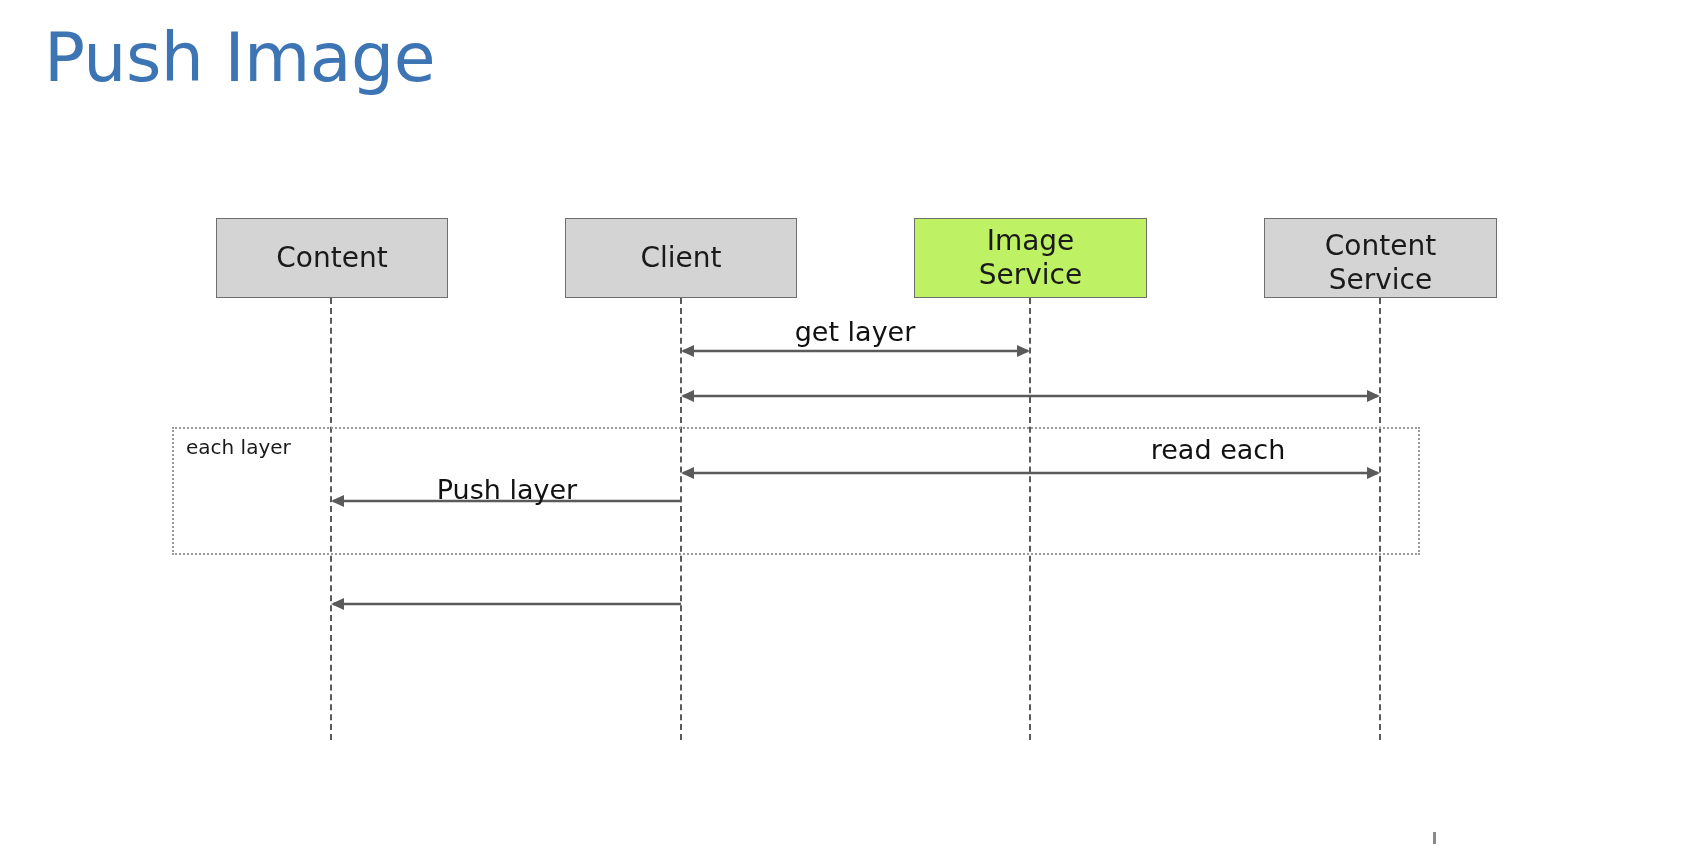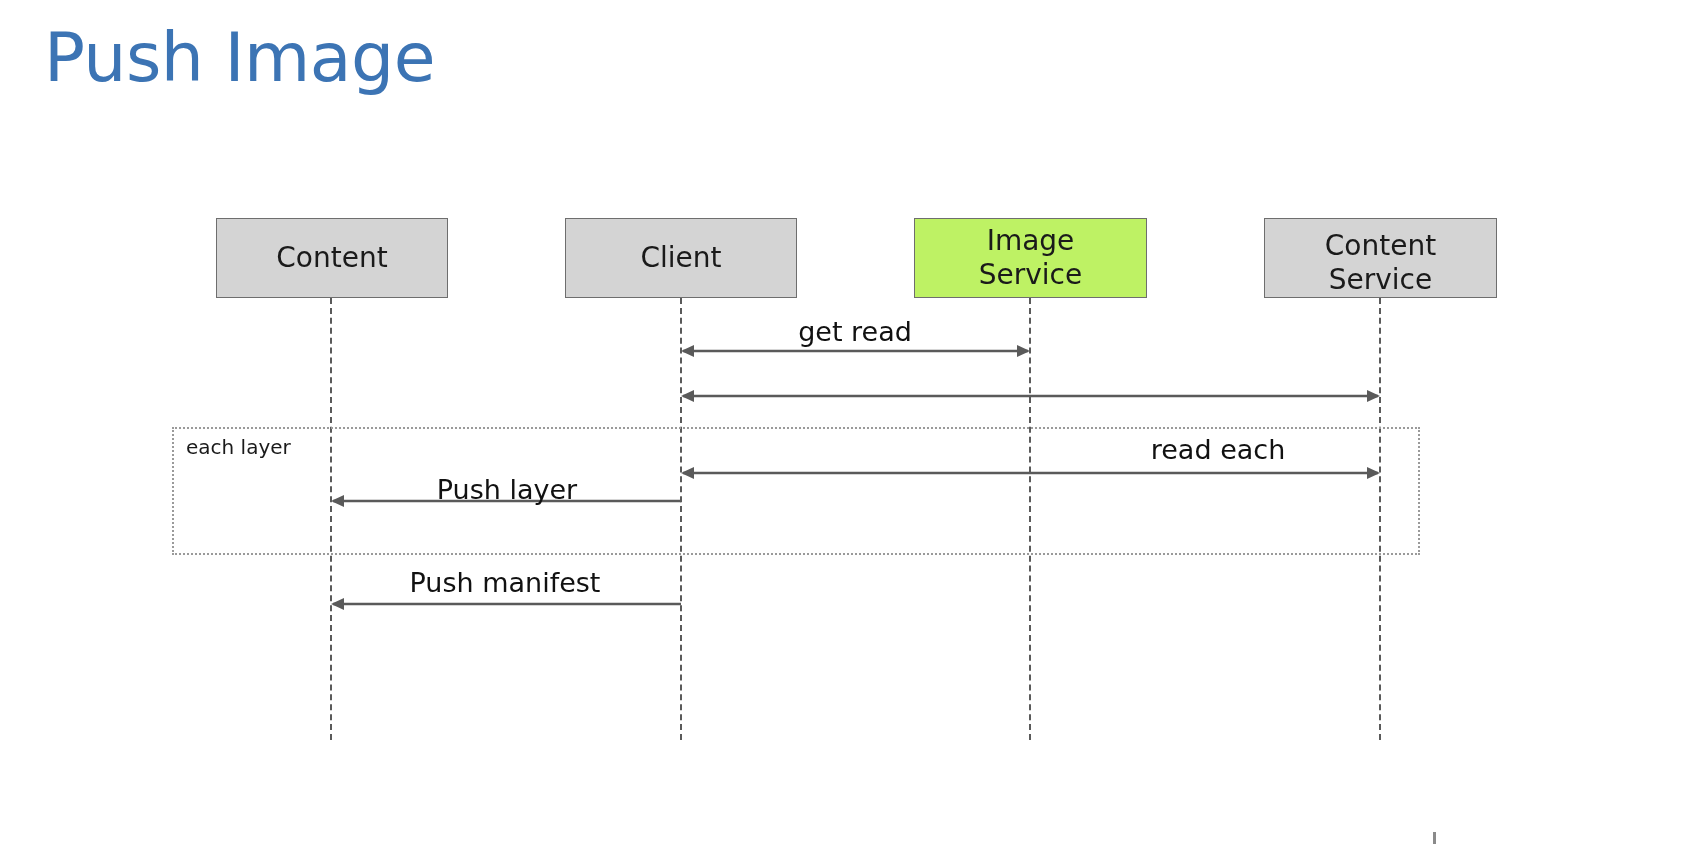--- a/index.html
+++ b/index.html
@@ -142,21 +142,21 @@
         <span class="plabel">Content
 Service</span>
       </div>
       <div class="msg" style="left: 667px; top: 337px;">
         <svg width="377" height="28" viewBox="0 0 377 28">
           <line x1="16" y1="14" x2="361" y2="14" stroke="#5a5a5a" stroke-width="2.6"></line>
           <polygon points="14,14 27,8 27,20" fill="#5a5a5a"></polygon>
           <polygon points="363,14 350,8 350,20" fill="#5a5a5a"></polygon>
         </svg>
       </div>
-      <div class="msg-label" style="left: 855px; top: 316px; transform: translateX(-50%);">get read</div>
+      <div class="msg-label" style="left: 855px; top: 316px; transform: translateX(-50%);">get layer</div>
       <div class="msg" style="left: 667px; top: 382px;">
         <svg width="727" height="28" viewBox="0 0 727 28">
           <line x1="16" y1="14" x2="711" y2="14" stroke="#5a5a5a" stroke-width="2.6"></line>
           <polygon points="14,14 27,8 27,20" fill="#5a5a5a"></polygon>
           <polygon points="713,14 700,8 700,20" fill="#5a5a5a"></polygon>
         </svg>
       </div>
       <div class="msg" style="left: 667px; top: 459px;">
         <svg width="727" height="28" viewBox="0 0 727 28">
           <line x1="16" y1="14" x2="711" y2="14" stroke="#5a5a5a" stroke-width="2.6"></line>
@@ -171,17 +171,16 @@
           <polygon points="14,14 27,8 27,20" fill="#5a5a5a"></polygon>
         </svg>
       </div>
       <div class="msg-label" style="left: 507px; top: 474px; transform: translateX(-50%);">Push layer</div>
       <div class="msg" style="left: 317px; top: 590px;">
         <svg width="378" height="28" viewBox="0 0 378 28">
           <line x1="16" y1="14" x2="364" y2="14" stroke="#5a5a5a" stroke-width="2.6"></line>
           <polygon points="14,14 27,8 27,20" fill="#5a5a5a"></polygon>
         </svg>
       </div>
-      <div class="msg-label" style="left: 505px; top: 567px; transform: translateX(-50%);">Push manifest</div>
     </div>
 
   <div id="page-speck"></div>
 </div>
 
 </body></html>

